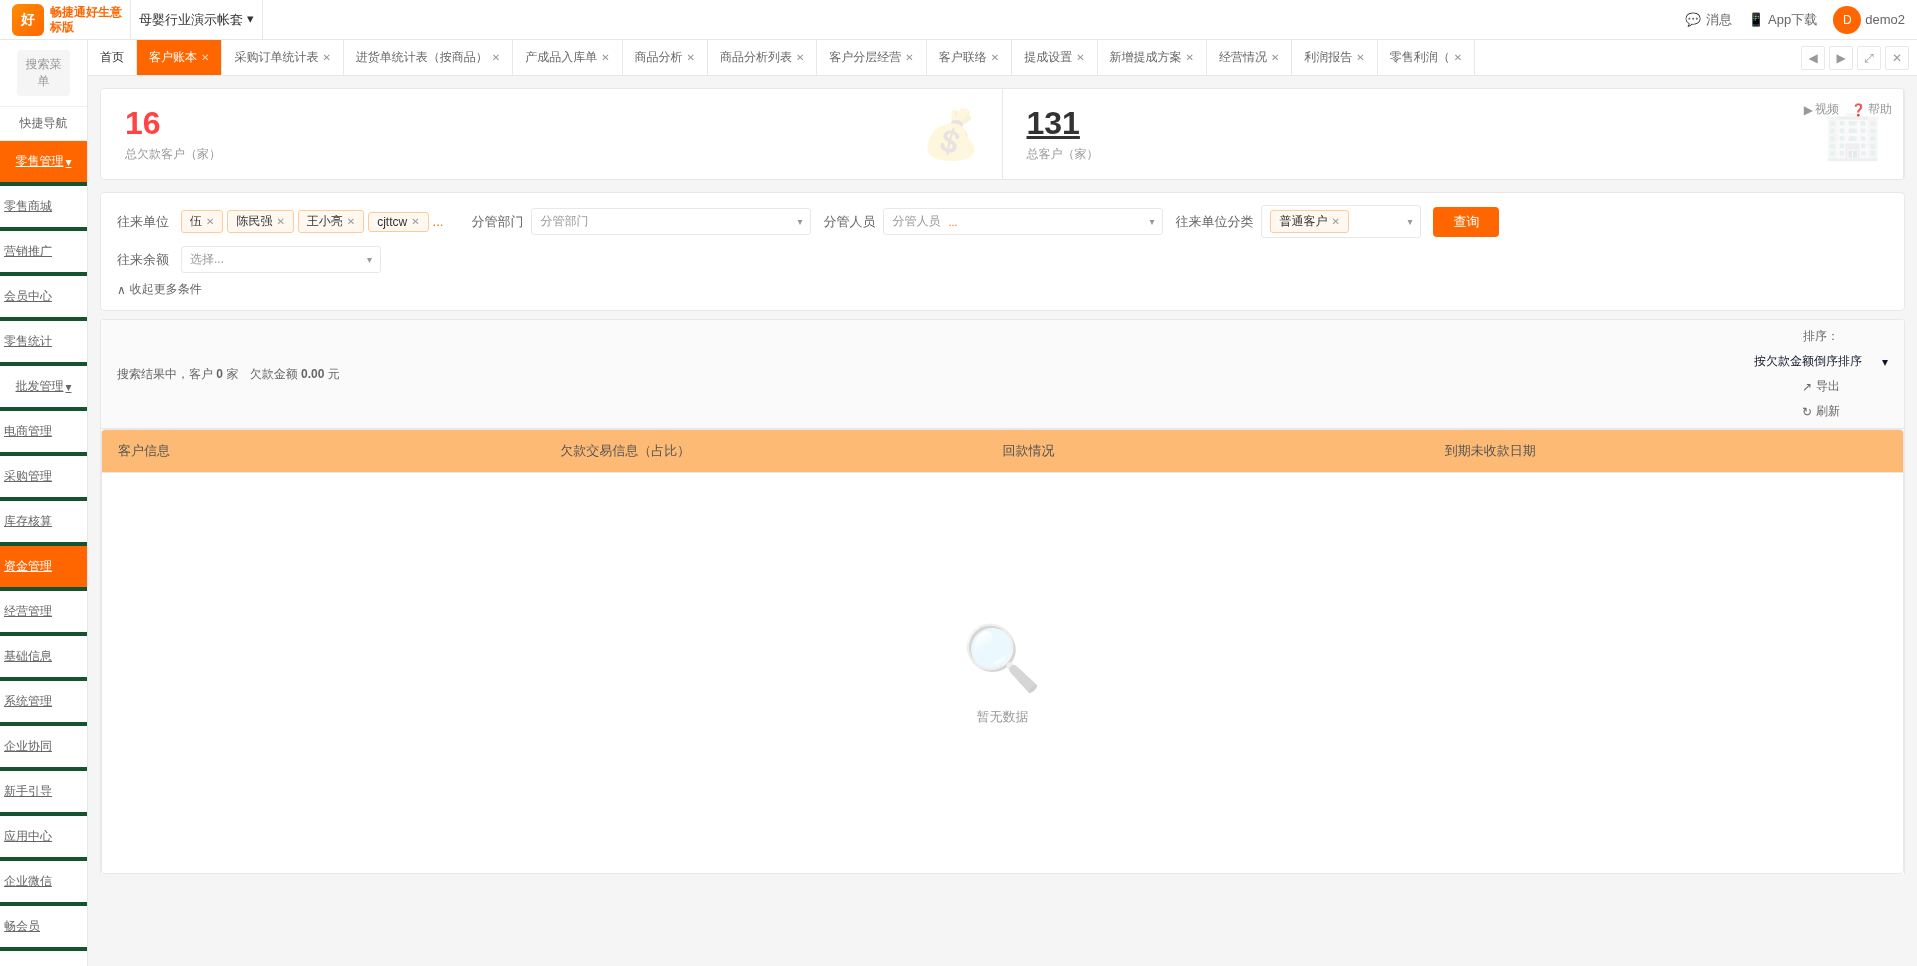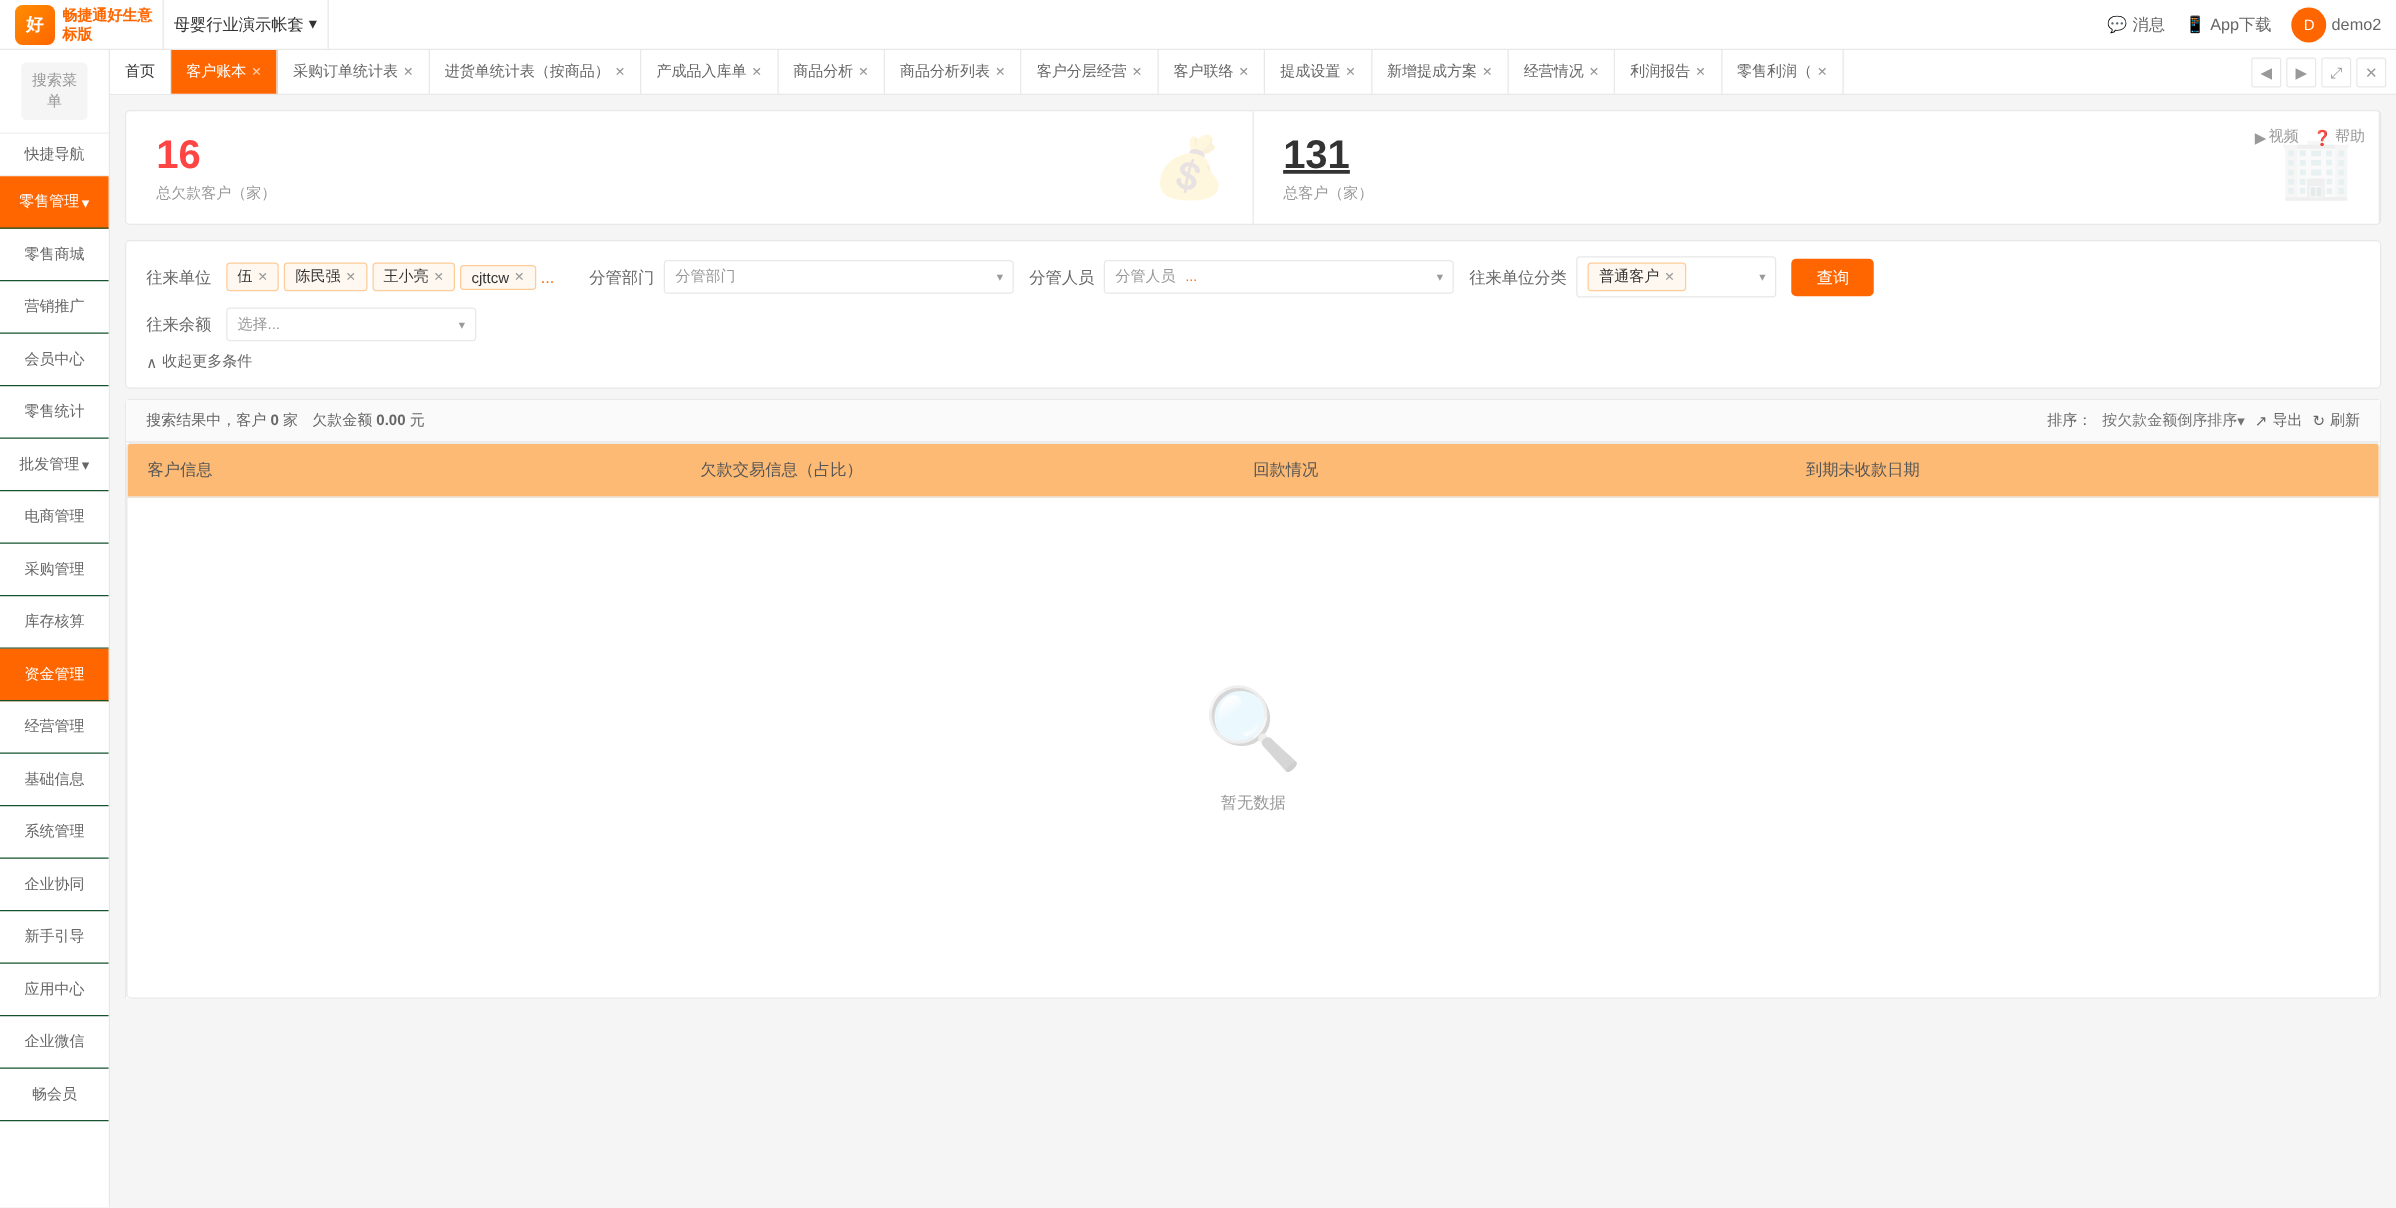--- a/index.html
+++ b/index.html
@@ -17,21 +17,21 @@
     .avatar { width: 28px; height: 28px; border-radius: 50%; background: #ff6600; display: flex; align-items: center; justify-content: center; color: #fff; font-size: 12px; }
 
     
     .main-layout { display: flex; flex: 1; overflow: hidden; }
 
     
     .sidebar { width: 88px; background: #fff; border-right: 1px solid #e8e8e8; display: flex; flex-direction: column; flex-shrink: 0; overflow-y: auto; }
     .sidebar-search { padding: 10px 17px; border-bottom: 1px solid #f0f0f0; }
     .sidebar-search-btn { width: 100%; background: #f5f5f5; border: none; border-radius: 4px; padding: 6px 4px; color: #999; font-size: 12px; cursor: pointer; text-align: center; }
     .sidebar-nav-btn { padding: 8px 4px; text-align: center; color: #666; font-size: 12px; cursor: pointer; border-bottom: 1px solid #f0f0f0; }
-    .sidebar-item { padding: 12px 4px; text-align: center; color: #666; font-size: 12px; cursor: pointer; border-bottom: 1px solid #14532d; }
+    .sidebar-item { padding: 12px 4px; color: #666; font-size: 12px; cursor: pointer; border-bottom: 4px solid #14532d; text-decoration: underline; }
     .sidebar-item.active { background: #ff6600; color: #fff; }
     .sidebar-item.has-arrow { display: flex; align-items: center; justify-content: center; gap: 2px; }
 
     
     .content-area { flex: 1; display: flex; flex-direction: column; overflow: hidden; }
 
     
     .tab-bar { background: #fff; height: 36px; display: flex; align-items: center; border-bottom: 1px solid #e8e8e8; flex-shrink: 0; overflow: hidden; }
     .tab-item { display: flex; align-items: center; gap: 4px; padding: 0 12px; height: 36px; font-size: 12px; color: #666; cursor: pointer; border-right: 1px solid #e8e8e8; white-space: nowrap; flex-shrink: 0; }
     .tab-item.active { background: #ff6600; color: #fff; }
@@ -63,22 +63,22 @@
     .filter-tag { display: flex; align-items: center; gap: 4px; background: #fff8f0; border: 1px solid #ffcc99; border-radius: 3px; padding: 2px 8px; font-size: 12px; color: #333; }
     .filter-tag .tag-close { cursor: pointer; color: #999; font-size: 10px; }
     .filter-select { display: flex; align-items: center; gap: 4px; border: 1px solid #e8e8e8; border-radius: 3px; padding: 4px 8px; font-size: 12px; color: #333; cursor: pointer; min-width: 160px; background: #fff; }
     .filter-select-wide { min-width: 280px; }
     .filter-dropdown-arrow { color: #999; font-size: 10px; margin-left: auto; }
     .collapse-btn { display: flex; align-items: center; gap: 4px; color: #666; cursor: pointer; font-size: 12px; margin: 0 auto; }
 
     
     .results-bar { display: flex; align-items: center; justify-content: space-between; padding: 8px 16px; background: #fafafa; border-bottom: 1px solid #e8e8e8; font-size: 12px; color: #666; }
     .results-bar-left { display: flex; align-items: center; gap: 16px; text-align: center; }
-    .results-bar-right { display: flex; align-items: center; gap: 8px; }
-    .sort-select { display: flex; align-items: center; gap: 0; cursor: pointer; color: #737373; }
+    .results-bar-right { display: flex; align-items: center; gap: 8px; flex-direction: column; }
+    .sort-select { display: flex; align-items: center; gap: 20px; cursor: pointer; color: #0f172a; }
     .results-action { display: flex; align-items: center; gap: 4px; cursor: pointer; color: #666; }
 
     
     .table-container { background: #fff; border-radius: 4px; border: 1px solid #e8e8e8; overflow: hidden; }
     .table-header { display: grid; grid-template-columns: 2fr 2fr 2fr 2fr; padding: 12px 16px; border-bottom: 1px solid #e8e8e8; background: #fdba74; font-size: 13px; font-weight: 500; color: #555; }
     .table-body { min-height: 400px; display: flex; flex-direction: column; align-items: center; justify-content: center; }
     .empty-state { display: flex; flex-direction: column; align-items: center; gap: 12px; padding: 40px; }
     .empty-text { color: #999; font-size: 13px; }
 
     

